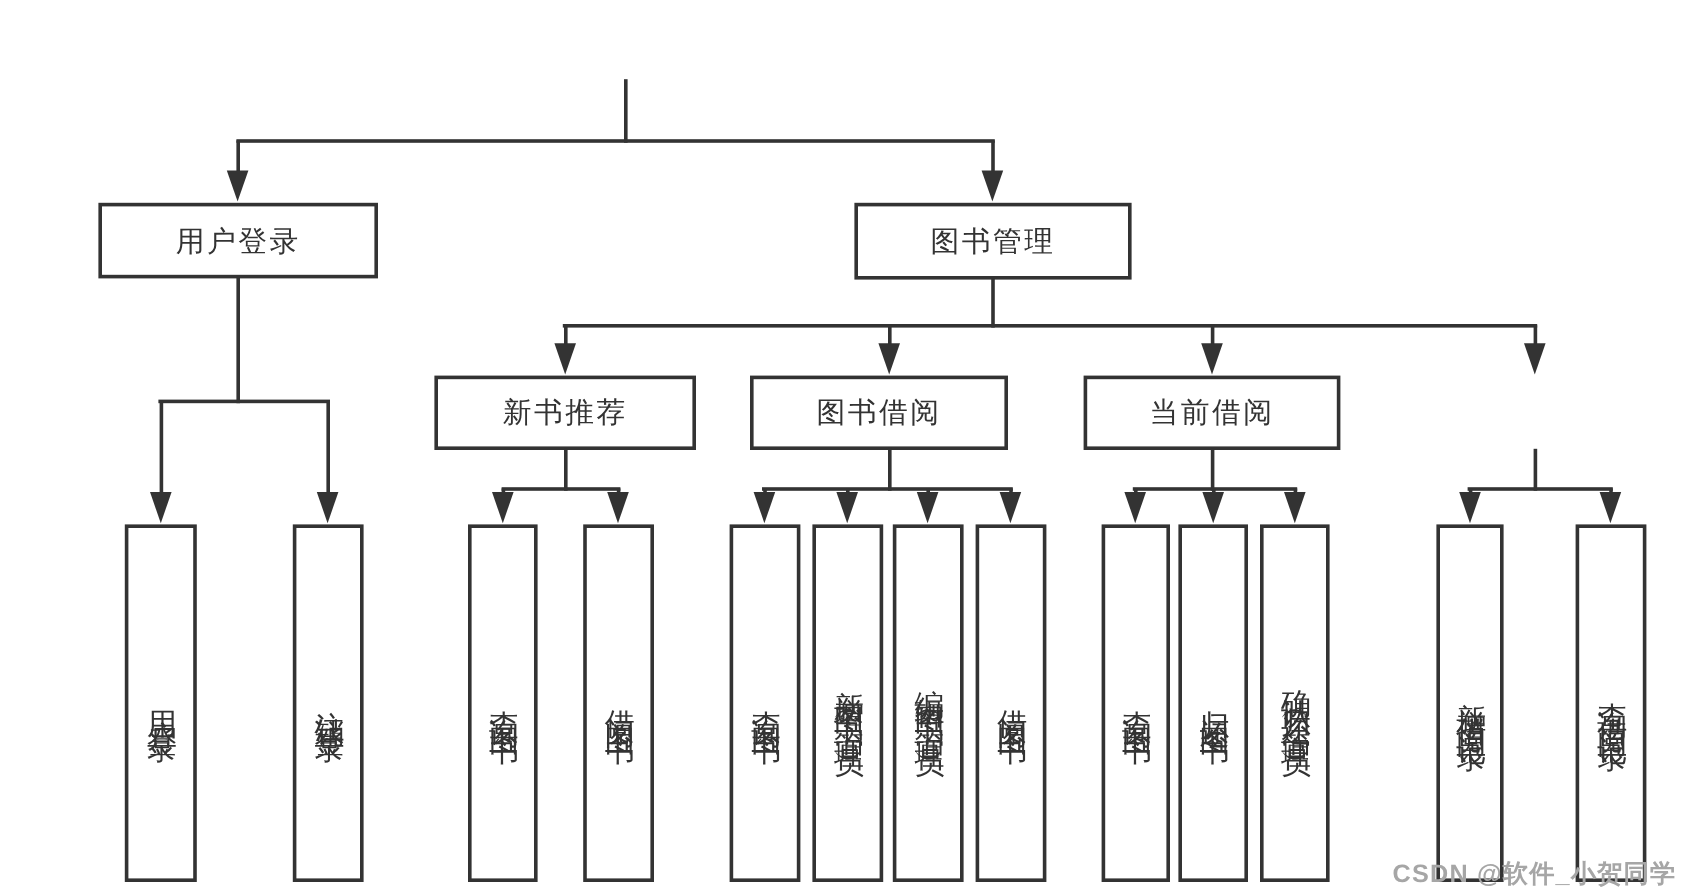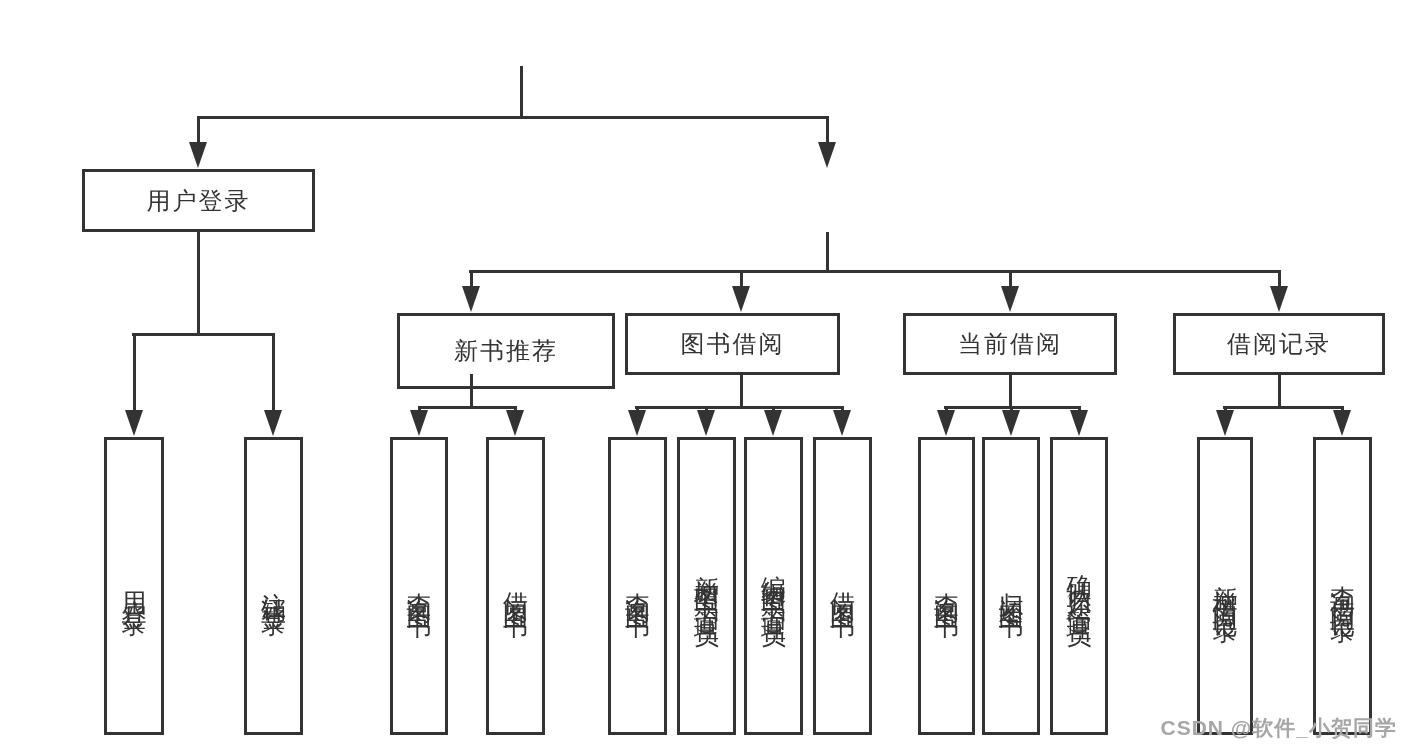--- a/index.html
+++ b/index.html
@@ -77,50 +77,50 @@
   <div class="line" style="left:520px;top:66px;width:3px;height:53px;"></div>
   <div class="line" style="left:197px;top:116px;width:632px;height:3px;"></div>
   <div class="line stem-l1" style="left:197px;"></div>
   <div class="head head-l1" style="left:189px;"></div>
   <div class="line stem-l1" style="left:826px;"></div>
   <div class="head head-l1" style="left:818px;"></div>
 
   <div class="box box-h" style="left:82px;top:169px;width:233px;height:63px;">
     <span>用户登录</span>
   </div>
+  <div class="box box-h" style="left:712px;top:169px;width:231px;height:64px;">
+    <span>图书管理</span>
+  </div>
 
   <div class="line" style="left:197px;top:231px;width:3px;height:105px;"></div>
   <div class="line" style="left:132px;top:333px;width:143px;height:3px;"></div>
   <div class="line stem-l2" style="left:133px;"></div>
   <div class="head head-l2" style="left:125px;"></div>
   <div class="line stem-l2" style="left:272px;"></div>
   <div class="head head-l2" style="left:264px;"></div>
 
   <div class="line" style="left:826px;top:232px;width:3px;height:41px;"></div>
   <div class="line" style="left:469px;top:270px;width:812px;height:3px;"></div>
   <div class="line stem-l3" style="left:470px;"></div>
   <div class="head head-l3" style="left:462px;"></div>
   <div class="line stem-l3" style="left:740px;"></div>
   <div class="head head-l3" style="left:732px;"></div>
   <div class="line stem-l3" style="left:1009px;"></div>
   <div class="head head-l3" style="left:1001px;"></div>
   <div class="line stem-l3" style="left:1278px;"></div>
   <div class="head head-l3" style="left:1270px;"></div>
 
-  <div class="box box-h" style="left:362px;top:313px;width:218px;height:76px;margin-left:35px;">
+  <div class="box box-h" style="left:362px;top:313px;width:218px;height:62px;">
     <span>新书推荐</span>
   </div>
   <div class="box box-h" style="left:625px;top:313px;width:215px;height:62px;">
     <span>图书借阅</span>
   </div>
   <div class="box box-h" style="left:903px;top:313px;width:214px;height:62px;">
     <span>当前借阅</span>
-  </div>
-  <div class="box box-h" style="left:1173px;top:313px;width:212px;height:62px;">
-    <span>借阅记录</span>
   </div>
 
   <div class="line" style="left:470px;top:374px;width:3px;height:35px;"></div>
   <div class="line" style="left:418px;top:406px;width:99px;height:3px;"></div>
   <div class="line stem-leaf" style="left:418px;"></div>
   <div class="head head-leaf" style="left:410px;"></div>
   <div class="line stem-leaf" style="left:514px;"></div>
   <div class="head head-leaf" style="left:506px;"></div>
 
   <div class="line" style="left:740px;top:373px;width:3px;height:36px;"></div>

